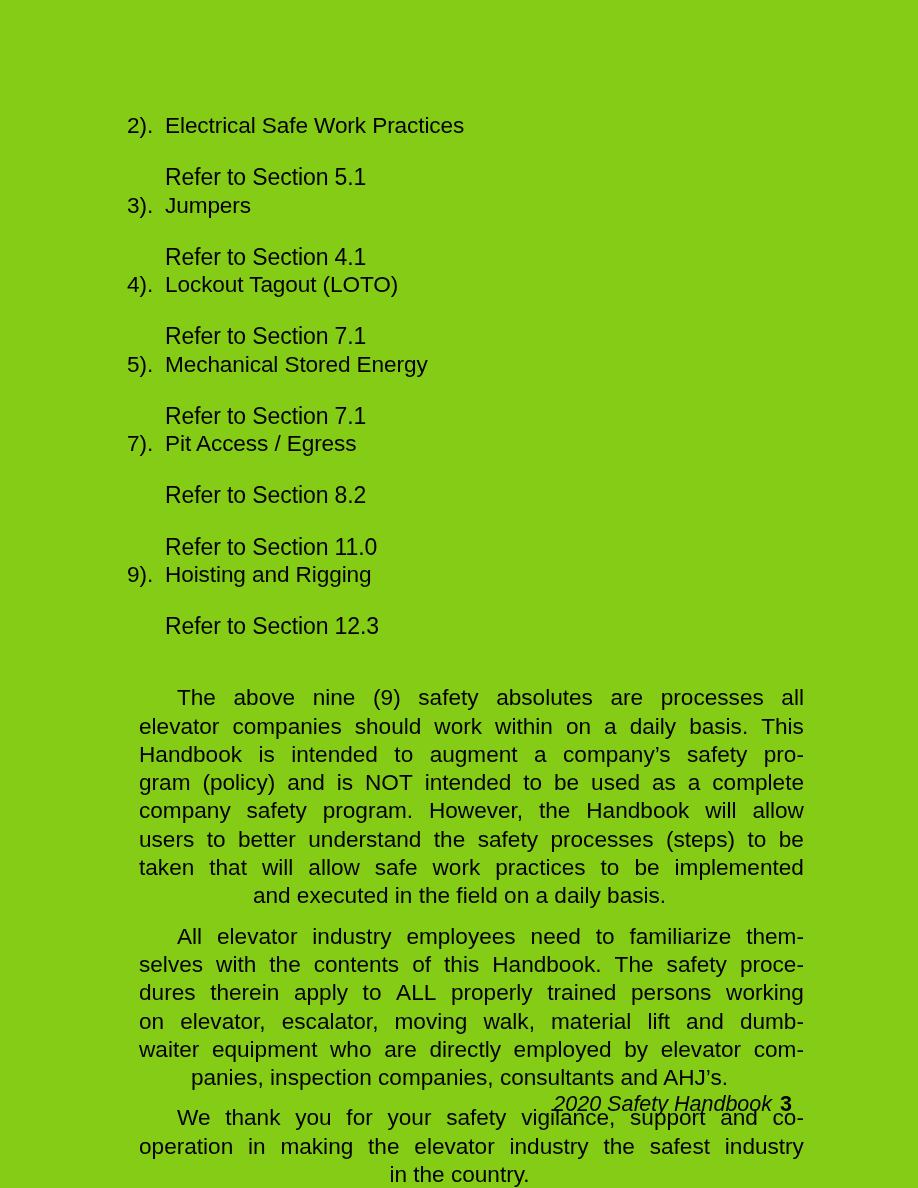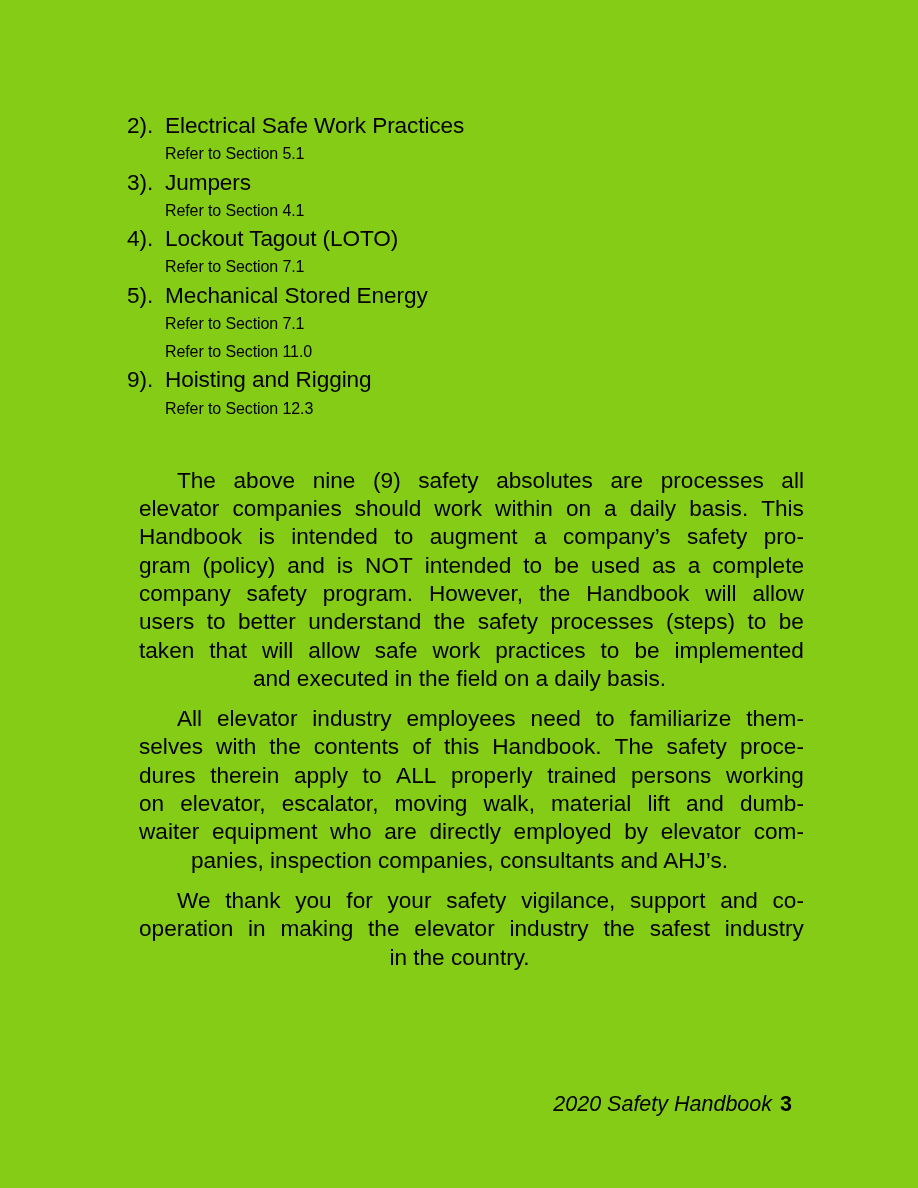--- a/index.html
+++ b/index.html
@@ -49,25 +49,26 @@
     line-height: 28.25px;
     white-space: nowrap;
     letter-spacing: -0.1px;
   }
   .abs-num {
     display: inline-block;
     width: 38px;
     text-align: left;
   }
   .abs-ref {
-    font-size: 16px;
+    font-size: 23px;
     line-height: 28.25px;
     padding-left: 38px;
     white-space: nowrap;
     letter-spacing: -0.1px;
+    margin-top: 23px;
   }
 
   
   .body-block {
     margin-top: 44px;
   }
   .para {
     margin: 12px;
   }
   .line {
@@ -143,20 +144,26 @@
       </li>
 
       <li class="abs-item">
         <div class="abs-title">
           <span class="abs-num">5).</span><span>Mechanical Stored Energy</span>
         </div>
         <div class="abs-ref">Refer to Section 7.1</div>
       </li>
 
 
+      <li class="abs-item">
+        <div class="abs-title">
+          <span class="abs-num">7).</span><span>Pit Access / Egress</span>
+        </div>
+        <div class="abs-ref">Refer to Section 8.2</div>
+      </li>
 
       <li class="abs-item">
         <div class="abs-ref">Refer to Section 11.0</div>
       </li>
 
       <li class="abs-item">
         <div class="abs-title">
           <span class="abs-num">9).</span><span>Hoisting and Rigging</span>
         </div>
         <div class="abs-ref">Refer to Section 12.3</div>

